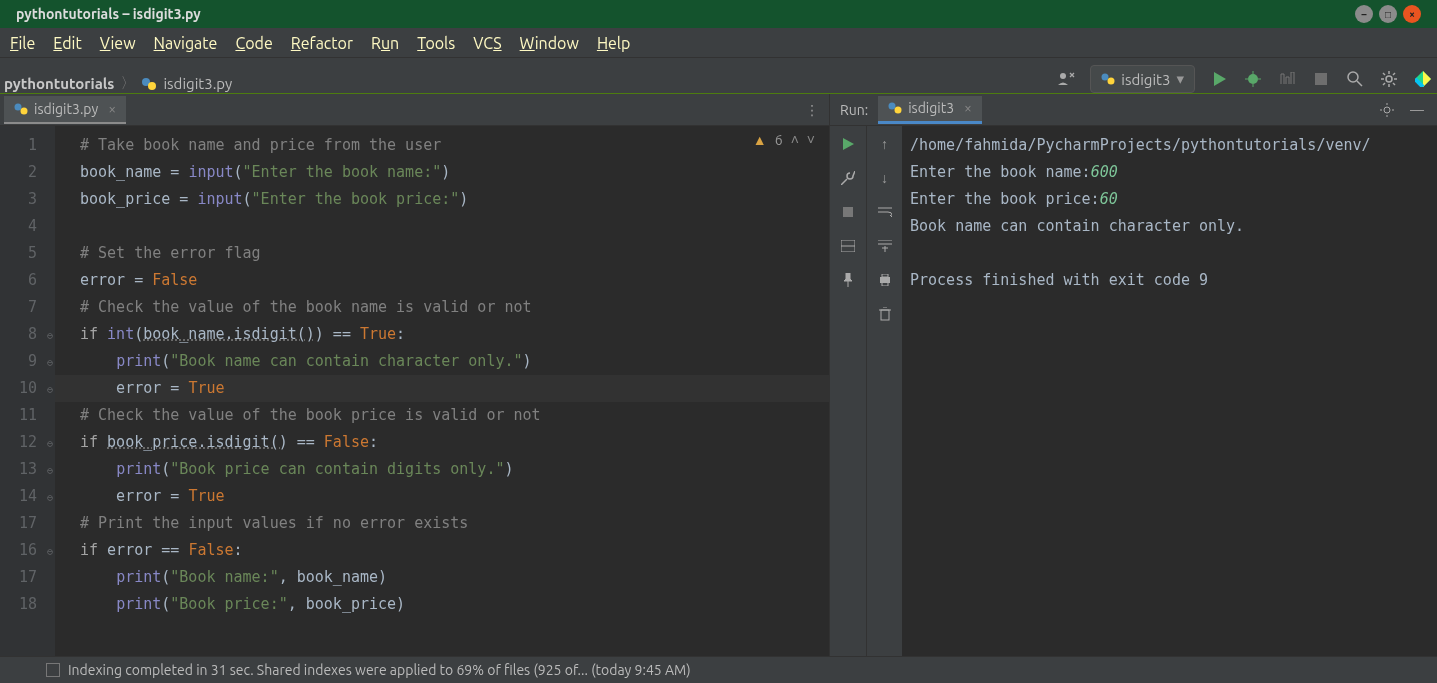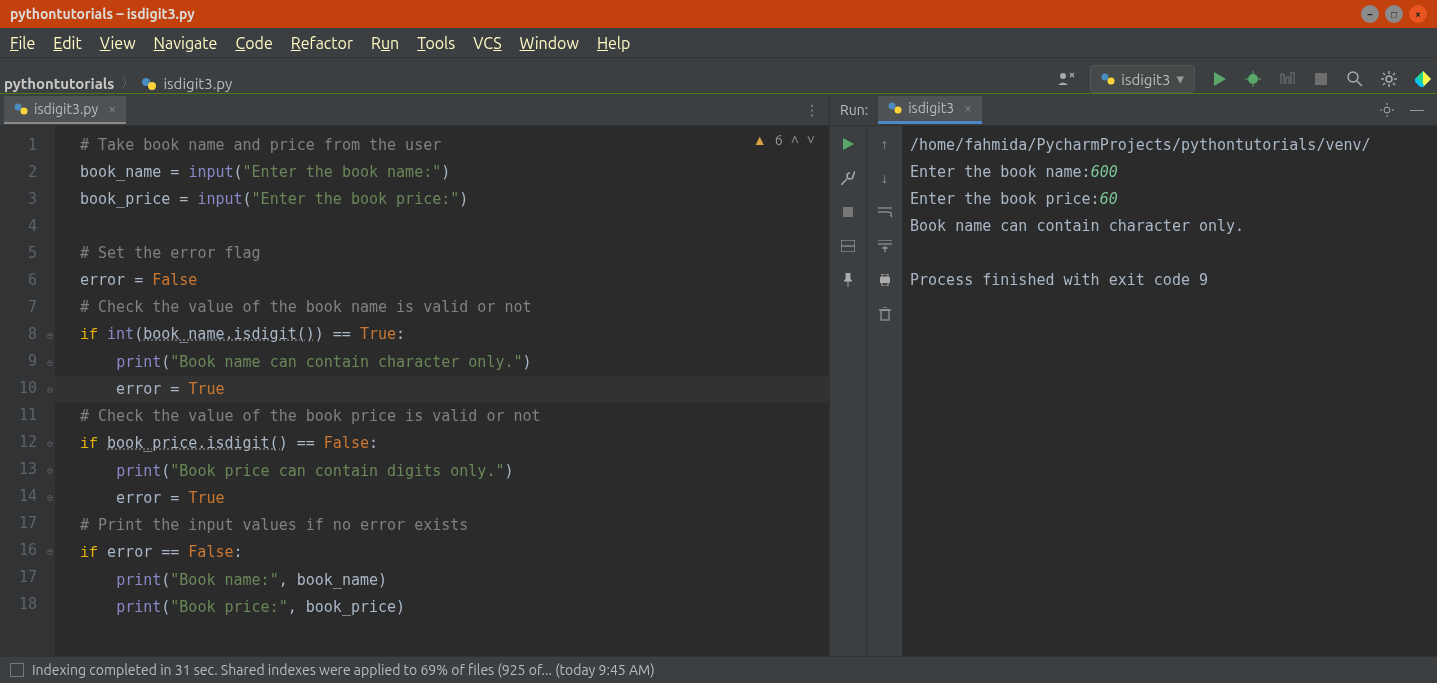--- a/index.html
+++ b/index.html
@@ -6,25 +6,25 @@
 body {
   font-family: "Ubuntu", "Segoe UI", sans-serif;
   background: #2b2b2b;
   color: #bbbbbb;
   width: 1437px;
   height: 683px;
   overflow: hidden;
   font-size: 14px;
 }
 .titlebar {
-  background: #c2410c;
+  background: #14532d;
   height: 28px;
   display: flex;
   align-items: center;
-  padding: 0 10px;
+  padding: 0 16px;
   color: #dcdcdc;
   font-weight: bold;
 }
 .titlebar .spacer { flex: 1; }
 .titlebar .ctrl { width: 18px; height: 18px; border-radius: 50%; margin-left: 6px; display:flex;align-items:center;justify-content:center;font-size:10px;color:#222;}
 .ctrl.min { background: #8b8b8b; }
 .ctrl.max { background: #8b8b8b; }
 .ctrl.close { background: #e95420; }
 .menubar {
   background: #3c3f41;
@@ -100,21 +100,21 @@
 .code {
   flex: 1;
   font-family: "DejaVu Sans Mono", monospace;
   font-size: 15px;
   line-height: 27px;
   padding: 6px 0 0 25px;
   white-space: pre;
   color: #a9b7c6;
 }
 .c-comment { color: #808080; }
-.c-keyword { color: #eab308; font-family: Liberation Mono, monospace; }
+.c-keyword { color: #a3a3a3; }
 .c-string { color: #6a8759; }
 .c-builtin { color: #8888c6; }
 .c-const { color: #cc7832; }
 .wavy { text-decoration: dotted underline #808080; }
 .hl-line { background: #323232; display:block; margin-left:-25px; padding-left:25px;}
 .editor-top-indic { position:absolute; top:6px; right:14px; display:flex; gap:8px; align-items:center; color:#999; font-size:14px;}
 .warn-tri { color: #d9a343; }
 .breadcrumb-bottom {
   background: #3c3f41;
   height: 26px;
@@ -179,21 +179,21 @@
 .statusbar {
   background: #3c3f41;
   height: 27px;
   display: flex;
   align-items: center;
   padding: 0 10px;
   border-top: 1px solid #323232;
   font-size: 14px;
   color: #bbb;
 }
-.statusbar .left { display:flex; align-items:center; gap:8px;}
+.statusbar .left { display:flex; align-items:center; gap:8px;margin-left:36px;}
 .statusbar .right { margin-left:auto; display:flex; align-items:center; gap:18px;}
 .sq { width: 14px; height: 14px; border: 1px solid #777; display:inline-block;}
 .lock { color: #999; }
 .dot-green { width:10px; height:10px; border-radius:50%; background:#59a869;}
 svg { display: block; }
 .fold-mark { position:absolute; right:2px; top:50%; transform:translateY(-50%); color:#606366; font-size:10px;}
 </style>
 </head>
 <body>
 

